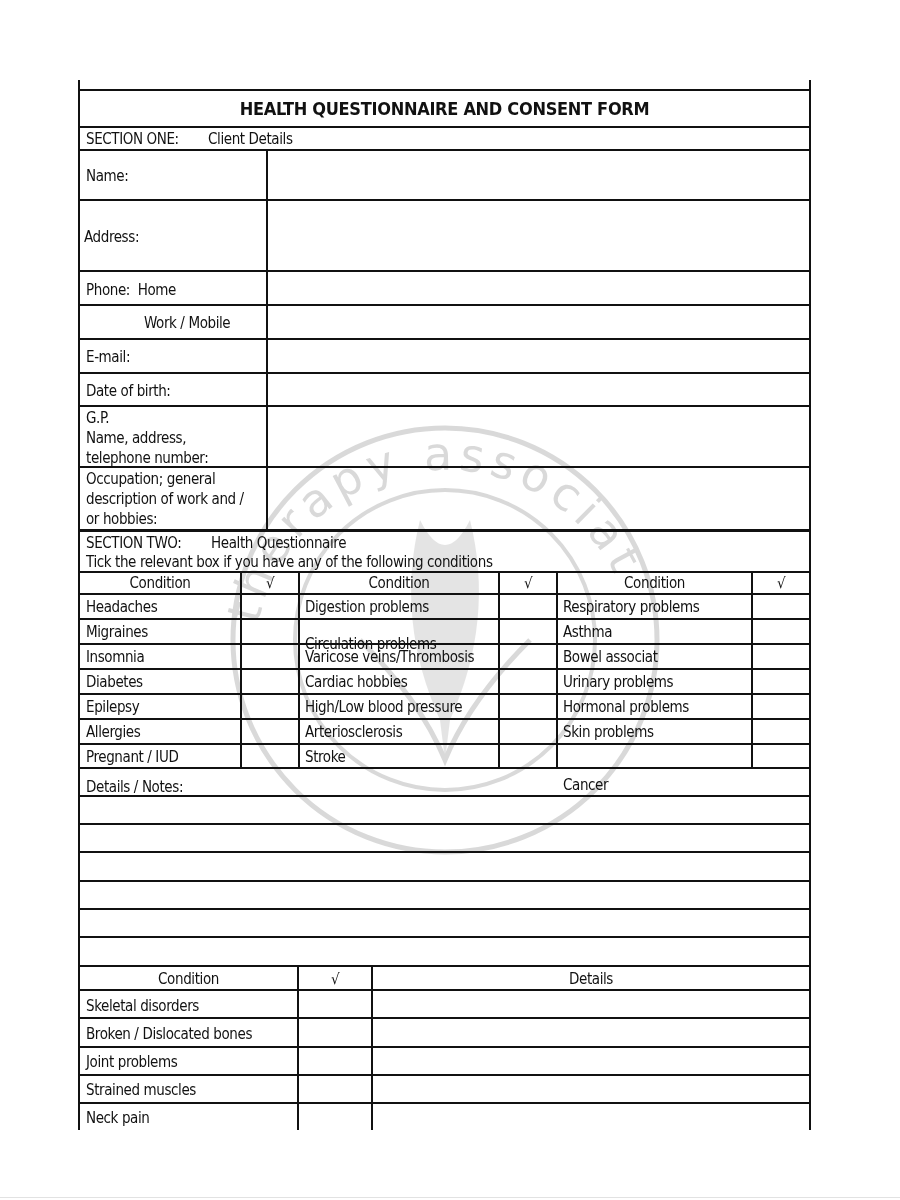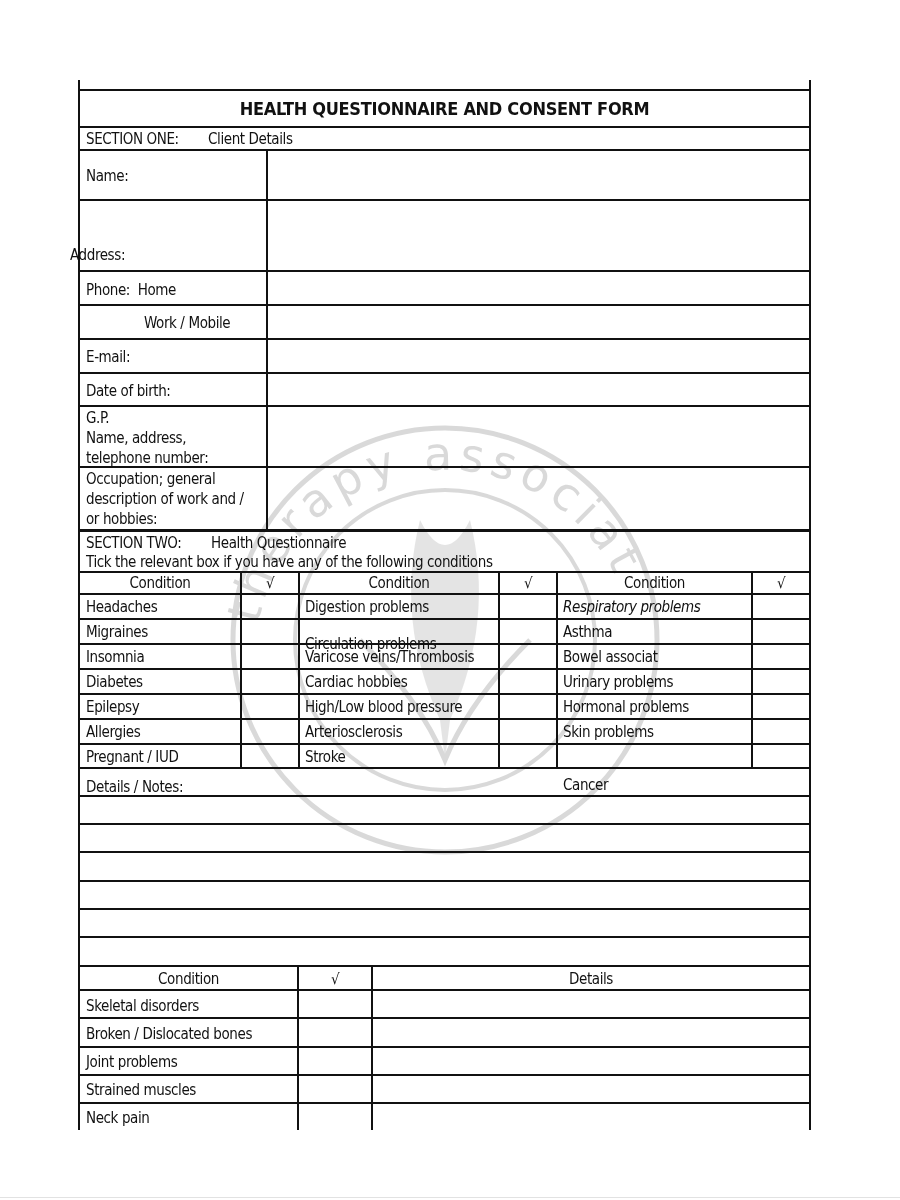--- a/index.html
+++ b/index.html
@@ -40,21 +40,21 @@
 <div class="txt" style="left:86px; top:130px;">SECTION ONE:</div>
 <div class="txt" style="left:208px; top:130px;">Client Details</div>
 <div class="hl" style="left:78px; width:733px; top:149px;"></div>
 
 <div class="vl" style="left:266px; top:150px; height:380px;"></div>
 
 <div class="txt" style="left:86px; top:167px;">Name:</div>
 <div class="cell" style="left:269px; top:151px; width:539px; height:48px;"></div>
 <div class="hl" style="left:78px; width:733px; top:199px;"></div>
 
-<div class="txt" style="left:70px; top:228px;margin-top:18px;">Address:</div>
+<div class="txt" style="left:84px; top:228px;">Address:</div>
 <div class="cell" style="left:269px; top:201px; width:539px; height:68px;"></div>
 <div class="hl" style="left:78px; width:733px; top:270px;"></div>
 
 <div class="txt" style="left:86px; top:281px; white-space:pre;">Phone:  Home</div>
 <div class="cell" style="left:269px; top:272px; width:539px; height:31px;"></div>
 <div class="hl" style="left:78px; width:733px; top:304px;"></div>
 
 <div class="txt" style="left:144px; top:314px;">Work / Mobile</div>
 <div class="cell" style="left:269px; top:306px; width:539px; height:31px;"></div>
 <div class="hl" style="left:78px; width:733px; top:338px;"></div>
@@ -95,21 +95,21 @@
 <div class="vl" style="left:240px; top:572px; height:196px;"></div>
 <div class="vl" style="left:298px; top:572px; height:196px;"></div>
 <div class="vl" style="left:498px; top:572px; height:196px;"></div>
 <div class="vl" style="left:556px; top:572px; height:196px;"></div>
 <div class="vl" style="left:751px; top:572px; height:196px;"></div>
 
 <div class="txt" style="left:86px; top:598px;">Headaches</div>
 <div class="cell" style="left:243px; top:595px; width:54px; height:22px;"></div>
 <div class="txt" style="left:305px; top:598px;text-align:center;">Digestion problems</div>
 <div class="cell" style="left:501px; top:595px; width:54px; height:22px;"></div>
-<div class="txt" style="left:563px; top:598px;font-style:italic;">Respiratory problems</div>
+<div class="txt" style="left:563px; top:598px;">Respiratory problems</div>
 <div class="cell" style="left:754px; top:595px; width:54px; height:22px;"></div>
 <div class="hl" style="left:78px; width:733px; top:618px;"></div>
 
 <div class="txt" style="left:86px; top:623px;">Migraines</div>
 <div class="cell" style="left:243px; top:620px; width:54px; height:22px;"></div>
 <div class="txt" style="left:305px; top:623px;margin-top:12px;">Circulation problems</div>
 <div class="cell" style="left:501px; top:620px; width:54px; height:22px;"></div>
 <div class="txt" style="left:563px; top:623px;">Asthma</div>
 <div class="cell" style="left:754px; top:620px; width:54px; height:22px;"></div>
 <div class="hl" style="left:78px; width:733px; top:643px;"></div>

